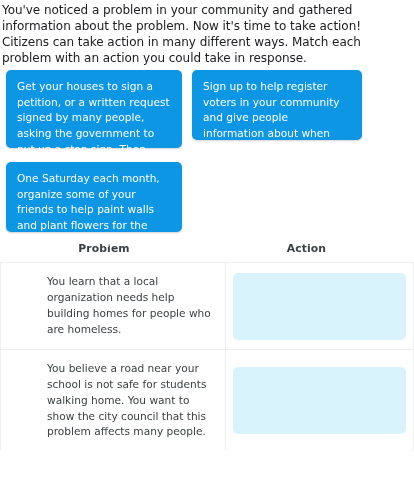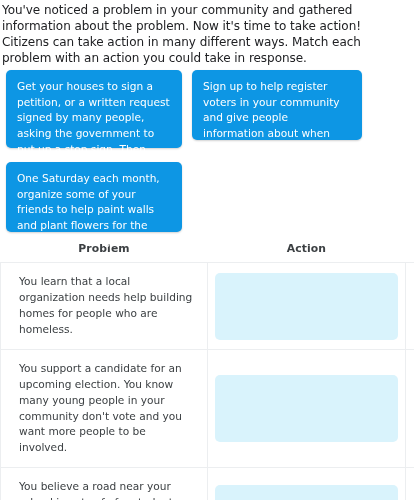--- a/index.html
+++ b/index.html
@@ -68,20 +68,21 @@
 
   .matrix {
     border: 1px solid #eceef0;
     border-bottom: none;
     border-right: none;
   }
   .row {
     display: flex;
     border-bottom: 1px solid #eceef0;
     min-height: 78px;
+    padding-left: 28px;
   }
   .row:last-child { border-bottom: none; }
 
   .cell-problem {
     width: 207px;
     border-right: 1px solid #eceef0;
     box-sizing: border-box;
     padding: 11px 14px 11px 18px;
     font-size: 10.6px;
     line-height: 1.5;
@@ -133,26 +134,20 @@
 
   <div class="matrix">
 
     <div class="row">
       <div class="cell-problem">You learn that a local organization needs help building homes for people who are homeless.</div>
       <div class="cell-action">
         <div class="dropzone"></div>
       </div>
     </div>
 
-    <div class="row">
-      <div class="cell-problem">You support a candidate for an upcoming election. You know many young people in your community don't vote and you want more people to be involved.</div>
-      <div class="cell-action">
-        <div class="dropzone"></div>
-      </div>
-    </div>
 
     <div class="row">
       <div class="cell-problem">You believe a road near your school is not safe for students walking home. You want to show the city council that this problem affects many people.</div>
       <div class="cell-action">
         <div class="dropzone"></div>
       </div>
     </div>
 
   </div>
 </div>

